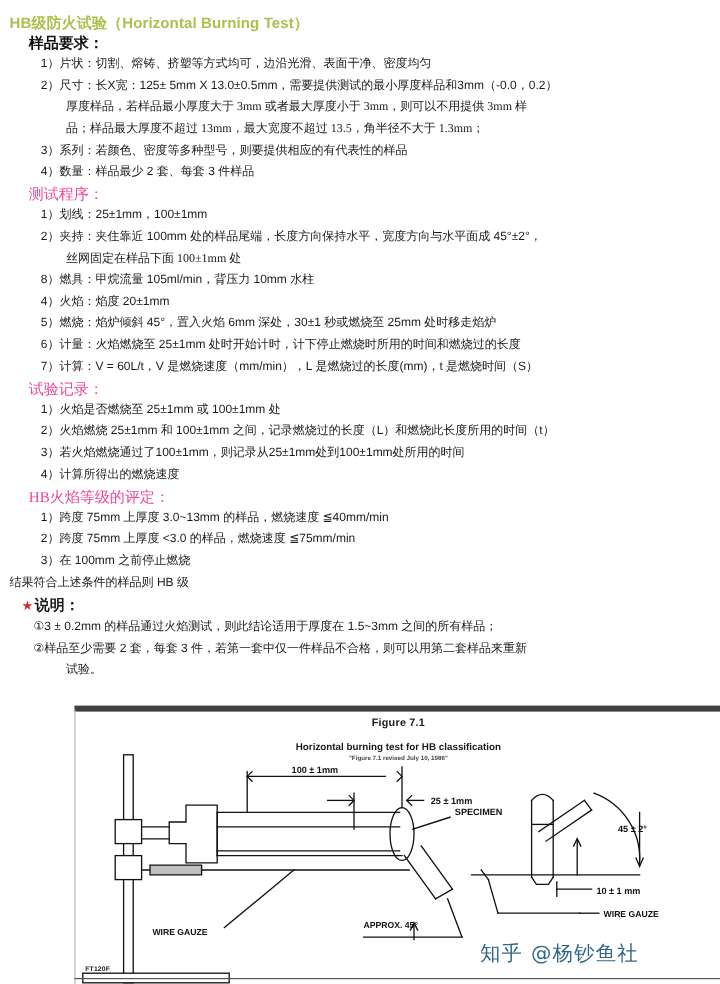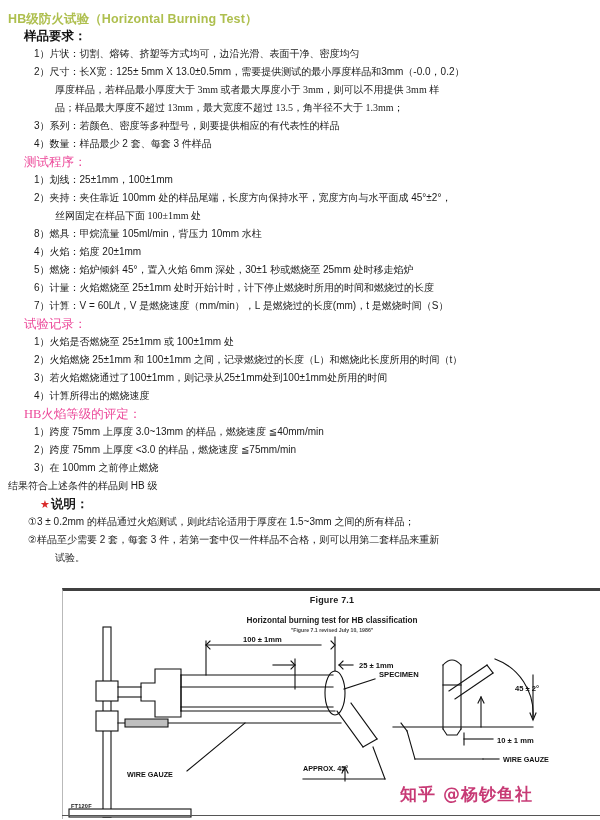--- a/index.html
+++ b/index.html
@@ -56,32 +56,31 @@
   .star {
     color: #d92b2b;
     font-size: 11px;
     padding-right: 1px;
   }
   .note-head {
     font-size: 12.5px;
     font-weight: bold;
     padding-left: 18px;
     line-height: 18px;
-    margin-left: 22px;
   }
 
   
   .figure-wrap {
     position: absolute;
     left: 62px;
     top: 588px;
     width: 538px;
     height: 228px;
     border-left: 1px solid #b9b9b9;
-    border-top: 3px solid #404040;
+    border-top: 5px solid #404040;
     background: #fff;
     overflow: hidden;
   }
   .fig-caption1 {
     text-align: center;
     font-size: 9px;
     font-weight: bold;
     margin-top: 4px;
     letter-spacing: 0.2px;
   }
@@ -111,22 +110,22 @@
     font-weight: bold;
     letter-spacing: 0.2px;
   }
   .watermark {
     position: absolute;
     left: 400px;
     top: 783px;
     width: 185px;
     height: 26px;
     font-size: 17px;
-    color: #be185d;
-    font-weight: bold;
+    color: #0c4a6e;
+    font-weight: normal;
     letter-spacing: 1px;
     opacity: 0.85;
     font-family: "DejaVu Sans", sans-serif;
     white-space: nowrap;
   }
   .bottom-rule {
     position: absolute;
     left: 62px;
     top: 815px;
     width: 538px;

